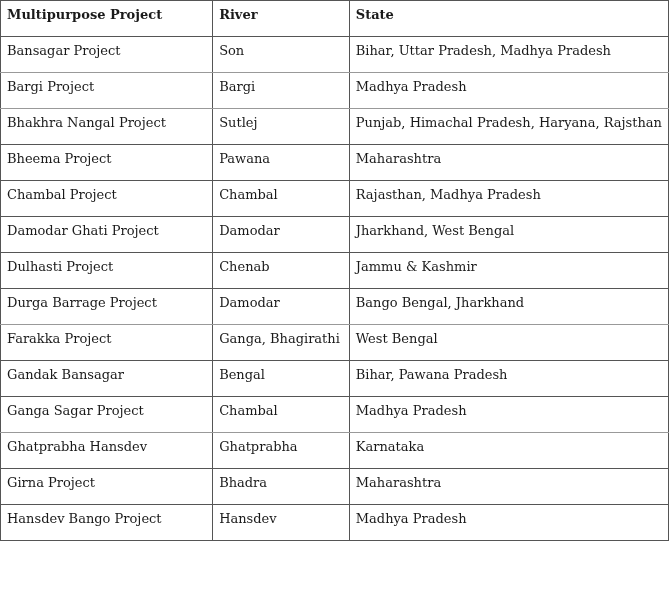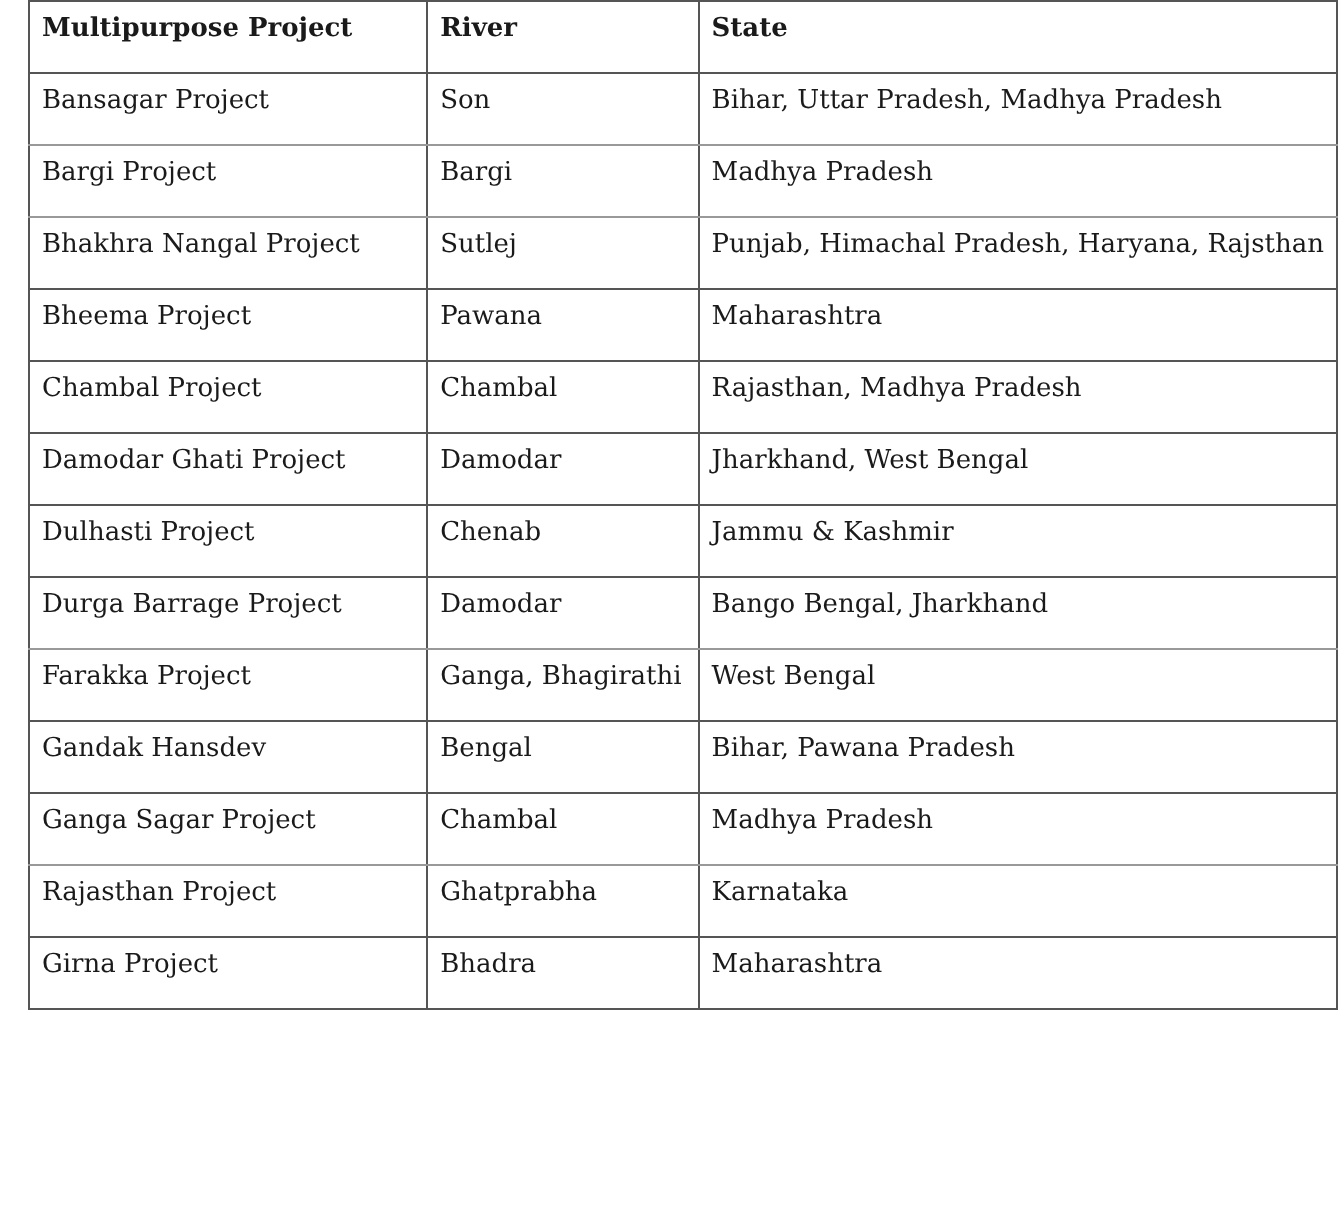--- a/index.html
+++ b/index.html
@@ -1,18 +1,18 @@
 <!DOCTYPE html>
 <html><head>
 <meta charset="utf-8">
 <style>
   html, body { margin: 0; padding: 0; background: #ffffff; }
   body { width: 669px; height: 612px; overflow: hidden; position: relative; }
   .tbl {
-    position: absolute; left: 14px; top: 0px;
+    position: absolute; left: 0; top: 0px;
     border-collapse: collapse;
     font-family: "DejaVu Serif", "Liberation Serif", serif;
     font-size: 13px; color: #1a1a1a;
     table-layout: fixed;
   }
   .tbl td, .tbl th {
     border: 1px solid #555;
     padding: 0 6px;
     height: 31px;
     vertical-align: top;
@@ -84,33 +84,38 @@
         <td>Durga Barrage Project</td>
         <td>Damodar</td>
         <td>Bango Bengal, Jharkhand</td>
       </tr>
       <tr>
         <td>Farakka Project</td>
         <td>Ganga, Bhagirathi</td>
         <td>West Bengal</td>
       </tr>
       <tr>
-        <td>Gandak Hansdev</td>
+        <td>Gandak Bansagar</td>
         <td>Bengal</td>
         <td>Bihar, Pawana Pradesh</td>
       </tr>
       <tr class="gray">
         <td>Ganga Sagar Project</td>
         <td>Chambal</td>
         <td>Madhya Pradesh</td>
       </tr>
       <tr>
-        <td>Rajasthan Project</td>
+        <td>Ghatprabha Hansdev</td>
         <td>Ghatprabha</td>
         <td>Karnataka</td>
       </tr>
       <tr>
         <td>Girna Project</td>
         <td>Bhadra</td>
         <td>Maharashtra</td>
       </tr>
+      <tr>
+        <td>Hansdev Bango Project</td>
+        <td>Hansdev</td>
+        <td>Madhya Pradesh</td>
+      </tr>
     </tbody>
 </table>
 
 </body></html>

